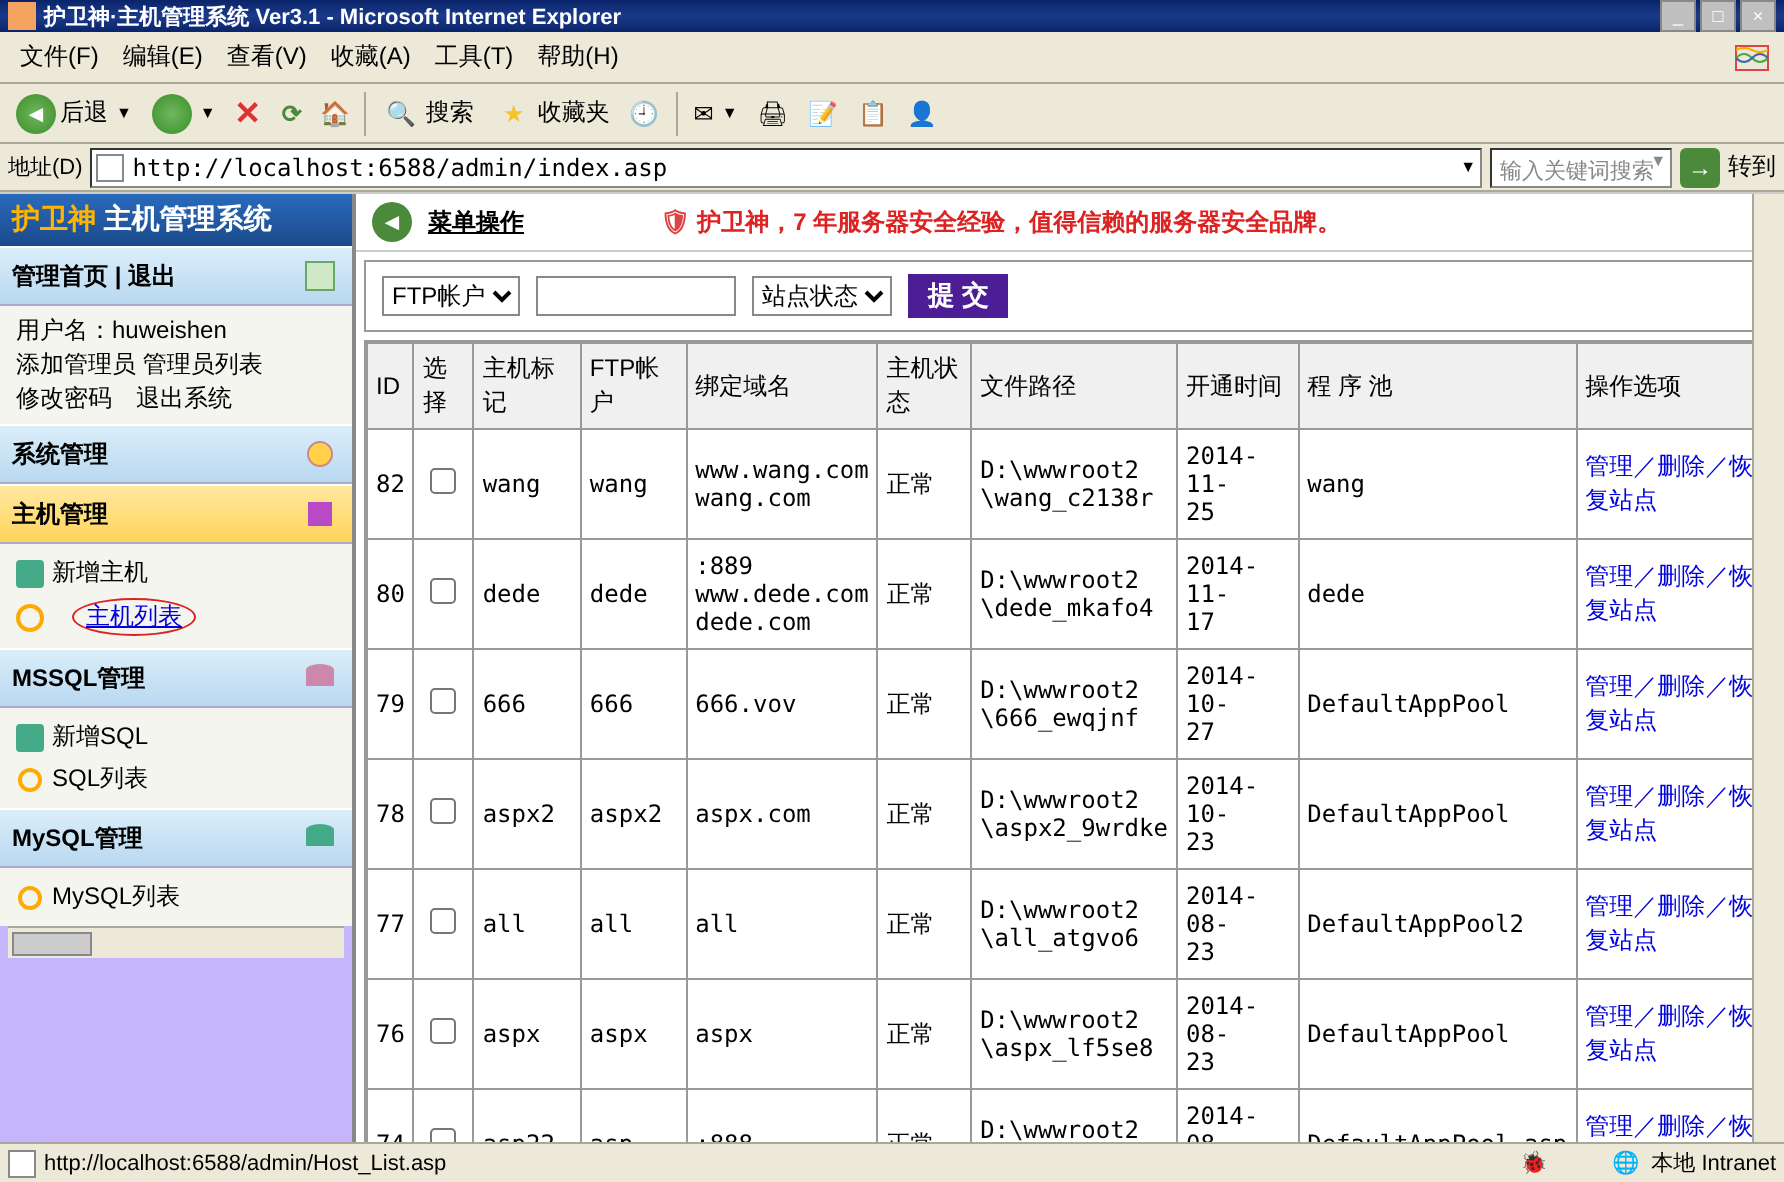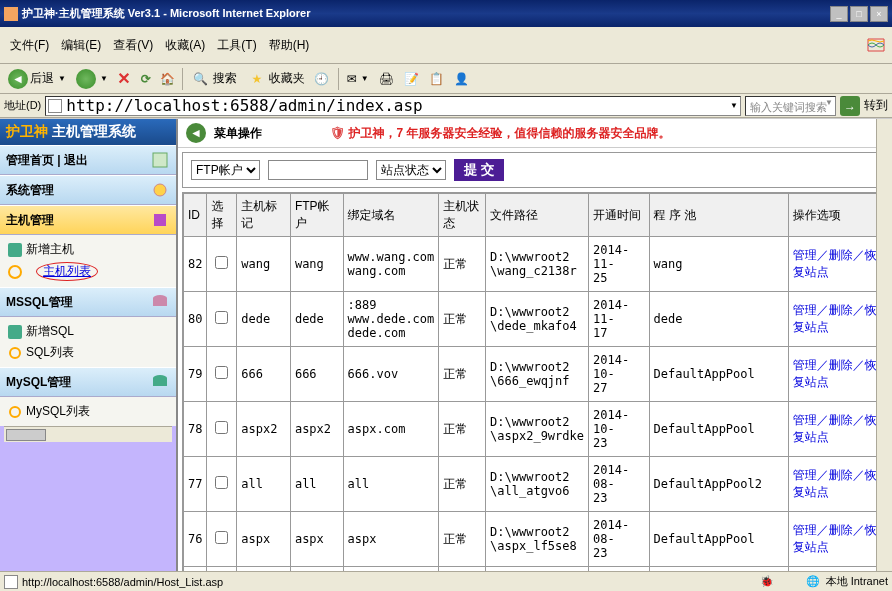--- a/index.html
+++ b/index.html
@@ -1,59 +1,59 @@
 <!DOCTYPE html>
 <html><head>
 <meta charset="utf-8">
 <style>
 * { box-sizing: border-box; margin: 0; padding: 0; }
 body { font-family: "SimSun", "宋体", Arial, sans-serif; font-size: 12px; background: #fff; overflow: hidden; }
-.titlebar { background: linear-gradient(#0a246a, #1a3a8a, #0a246a); color: #fff; height: 27px; display: flex; align-items: center; padding: 0 4px; }
+.titlebar { background: linear-gradient(#0a246a, #1a3a8a, #0a246a); color: #fff; height: 16px; display: flex; align-items: center; padding: 0 4px; }
 .titlebar-icon { width: 14px; height: 14px; background: #f4a460; margin-right: 4px; }
 .titlebar-text { flex: 1; font-weight: bold; font-size: 11px; }
 .titlebar-btns { display: flex; gap: 2px; }
 .titlebar-btn { width: 18px; height: 16px; background: #c0c0c0; border: 1px solid #888; display: flex; align-items: center; justify-content: center; font-size: 9px; }
-.menubar { background: #ece9d8; height: 37px; display: flex; align-items: center; padding: 0 4px; border-bottom: 1px solid #aca899; }
+.menubar { background: #ece9d8; height: 26px; display: flex; align-items: center; padding: 0 4px; border-bottom: 1px solid #aca899; }
 .menubar-item { padding: 2px 6px; cursor: default; }
 .ie-logo { margin-left: auto; width: 24px; height: 20px; }
 .toolbar { background: #ece9d8; height: 30px; display: flex; align-items: center; padding: 0 4px; border-bottom: 1px solid #aca899; gap: 2px; }
 .tb-btn { display: flex; align-items: center; gap: 2px; padding: 2px 4px; }
 .tb-icon { width: 20px; height: 20px; border-radius: 50%; }
 .tb-back { background: radial-gradient(circle, #6fb85e, #3a8d2a); display:flex;align-items:center;justify-content:center;color:#fff;}
 .tb-fwd { background: radial-gradient(circle, #6fb85e, #3a8d2a); }
 .tb-stop { width:20px;height:20px;display:flex;align-items:center;justify-content:center;color:#d33;font-weight:bold;font-size:16px;}
 .tb-refresh{width:20px;height:20px;display:flex;align-items:center;justify-content:center;color:#4a8a3a;font-weight:bold;}
 .tb-home{width:20px;height:20px;display:flex;align-items:center;justify-content:center;color:#4a6aaa;}
 .tb-search{width:20px;height:20px;display:flex;align-items:center;justify-content:center;}
 .tb-fav{width:20px;height:20px;display:flex;align-items:center;justify-content:center;color:#f4c430;}
 .tb-sep { width: 1px; height: 22px; background: #aca899; margin: 0 2px; }
 .dropdown-arrow { font-size: 8px; margin-left: 2px; }
 .addressbar { background: #ece9d8; height: 24px; display: flex; align-items: center; padding: 0 4px; border-bottom: 1px solid #aca899; gap: 4px; }
 .addr-label { font-size: 11px; }
 .addr-input { flex: 1; background: #fff; border: 1px inset #888; height: 20px; display: flex; align-items: center; padding: 0 2px; gap: 4px; }
 .addr-page-icon { width: 14px; height: 14px; background: #fff; border: 1px solid #888; }
-.addr-url { flex: 1; font-family: monospace; font-size: 16px; }
+.addr-url { flex: 1; font-family: monospace; font-size: 12px; }
 .addr-side { display:flex;align-items:center;gap:4px; }
 .addr-search { background:#fff;border:1px inset #888;height:20px;width:91px;padding:0 4px;color:#888;font-size:11px;position:relative;}
 .go-btn { width:20px;height:20px;background:#4a8a3a;border-radius:3px;display:flex;align-items:center;justify-content:center;color:#fff;font-weight:bold;}
 .content { display: flex; height: 494px; border-top: 1px solid #ccc; }
 .sidebar { width: 178px; background: #c4b5fd; border-right: 2px solid #888; overflow-y: auto; }
 .sidebar-header { background: linear-gradient(#2a6abb, #1a4a8b); color: #fff; padding: 4px 6px; font-weight: bold; font-size: 14px; }
 .sidebar-header .brand { color: #ffb400; }
 .section-title { background: linear-gradient(#dbeefa, #b8d8f0); padding: 4px 6px; font-weight: bold; display: flex; align-items: center; justify-content: space-between; border-top: 1px solid #fff; border-bottom: 1px solid #aac; }
 .section-title.selected { background: linear-gradient(#ffe8a0, #ffd45a); }
 .section-icon { width: 20px; height: 20px; }
 .section-body { background: #f5f5f0; padding: 4px 8px; }
 .section-body div { padding: 2px 0; text-align: right; }
 .sidebar-link { display: flex; align-items: center; gap: 4px; padding: 2px 0; }
 .sidebar-link-icon { width: 14px; height: 14px; }
 .main { flex: 1; display: flex; flex-direction: column; background: #fff; position: relative; }
 .top-banner { display: flex; align-items: center; padding: 4px 8px; border-bottom: 1px solid #ccc; gap: 8px; }
 .banner-back { width: 20px; height: 20px; background: #4a8a3a; border-radius: 50%; display:flex;align-items:center;justify-content:center;color:#fff;font-weight:bold;}
-.banner-title { font-weight: bold; }
+.banner-title { font-weight: bold; text-decoration: underline; }
 .banner-slogan { margin-left: 60px; color: #d22; font-weight: bold; }
 .filter-bar { padding: 6px 8px; display: flex; align-items: center; gap: 8px; border: 1px solid #999; margin: 4px; }
 .filter-select { border: 1px solid #888; background: #fff; height: 20px; font-size: 12px; }
 .filter-input { border: 1px solid #888; background: #fff; height: 20px; width: 100px; }
 .submit-btn { background: #4c1d95; border: none; color: #fff; padding: 2px 10px; font-weight: bold; cursor: pointer; }
 .table-wrap { margin: 0 4px; border: 1px solid #999; }
 table { width: 100%; border-collapse: collapse; font-size: 12px; }
 th { background: #f0f0f0; border: 1px solid #999; padding: 4px; text-align: left; font-weight: normal; }
 td { border: 1px solid #999; padding: 6px 4px; vertical-align: middle; font-family: monospace, "SimSun"; }
 .checkbox-cell { text-align: center; }
@@ -163,20 +163,23 @@
     <div class="sidebar-header">
       <span class="brand">护卫神</span> <span>主机管理系统</span>
     </div>
 
     <div class="section-title">
       <span>管理首页 | 退出</span>
       <svg class="section-icon" viewBox="0 0 20 20">
           <rect x="3" y="3" width="14" height="14" fill="#cfe8c8" stroke="#6a6"></rect>
         </svg>
     </div>
+    <div class="section-body" style="white-space:pre-line;">用户名：huweishen
+添加管理员 管理员列表
+修改密码　退出系统</div>
 
     <div class="section-title">
       <span>系统管理</span>
       <svg class="section-icon" viewBox="0 0 20 20">
           <circle cx="10" cy="10" r="6" fill="#ffd24a" stroke="#c88"></circle>
         </svg>
     </div>
 
     <div class="section-title selected">
       <span>主机管理</span>

